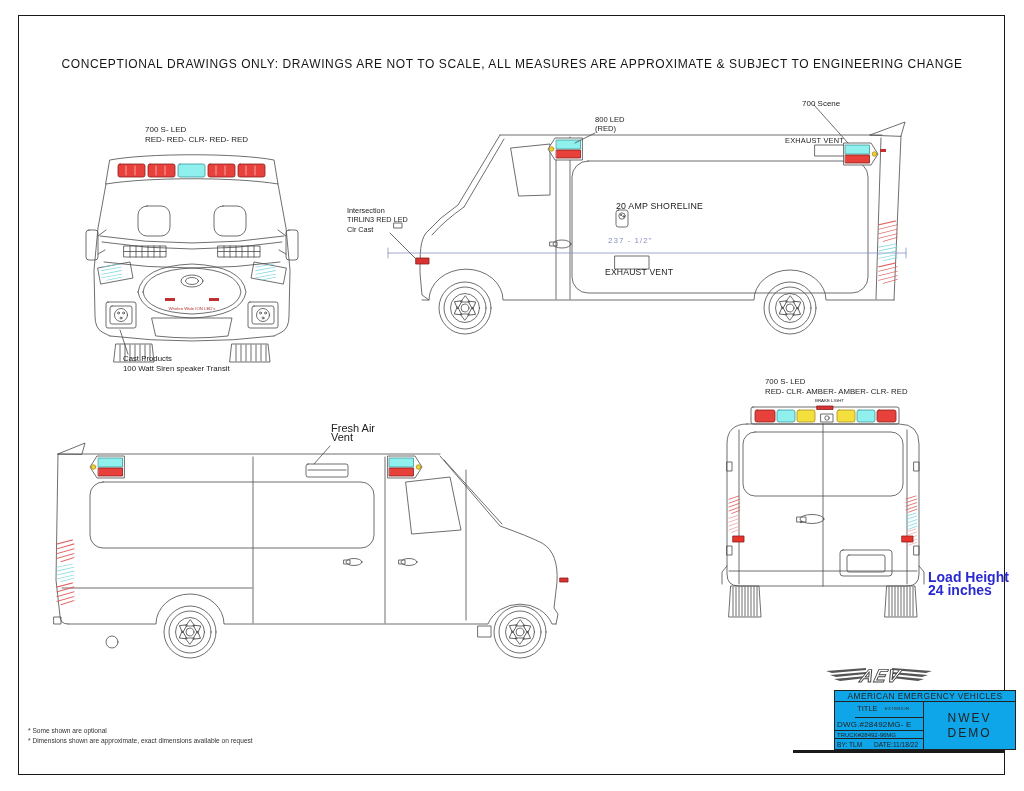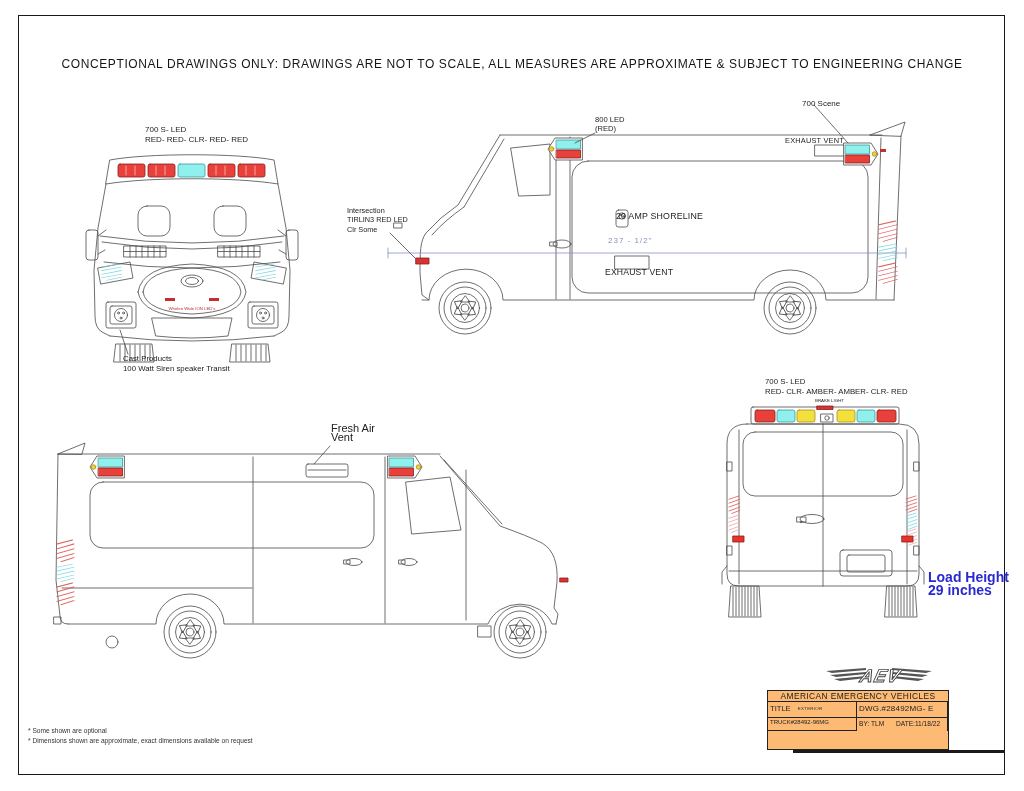--- a/index.html
+++ b/index.html
@@ -3,22 +3,22 @@
 <meta charset="utf-8">
 <style>
   html,body{margin:0;padding:0;background:#fff;}
   #page{position:relative;width:1024px;height:791px;background:#fff;overflow:hidden;
         font-family:"Liberation Sans",sans-serif;color:#222;}
   #border-frame{position:absolute;left:18px;top:15px;width:987px;height:760px;
         border:1.5px solid #1a1a1a;box-sizing:border-box;}
   .lbl{position:absolute;white-space:nowrap;color:#222;}
   .lbl div{white-space:nowrap;}
   svg{position:absolute;overflow:visible;}
-  .tblock{position:absolute;left:767px;top:690px;width:182px;height:60px;
-        border:1.2px solid #222;box-sizing:border-box;background:#fdba74;
+  .tblock{position:absolute;left:834px;top:690px;width:182px;height:60px;
+        border:1.2px solid #222;box-sizing:border-box;background:#0ea5e9;
         display:grid;grid-template-columns:89px 1fr;grid-template-rows:11px 16px 13px 8px 1fr;}
   .tb-company{grid-column:1/3;border-bottom:1px solid #222;font-size:8.4px;line-height:10px;
         text-align:center;letter-spacing:.4px;}
   .tb-l{border-right:1px solid #222;border-bottom:1px solid #222;padding:0 2px;box-sizing:border-box;overflow:hidden;}
   .tb-l.last{border-bottom:none;}
   .tb-demo{grid-column:2;grid-row:2/6;display:flex;flex-direction:column;align-items:center;
         justify-content:center;font-size:12px;letter-spacing:2px;line-height:14.5px;}
   .thickline{position:absolute;left:793px;top:749.5px;width:212px;height:3px;background:#1a1a1a;}
 </style>
 </head>
@@ -196,27 +196,27 @@
     <use href="#wheel" transform="translate(408,205)"></use>
   </g>
 </svg>
 
 <div class="lbl" style="left:595px;top:115px;font-size:7.6px;line-height:9px;">
   <div>800 LED</div>
   <div>(RED)</div>
 </div>
 <div class="lbl" style="left:802px;top:99px;font-size:8px;">700 Scene</div>
 <div class="lbl" style="left:785px;top:136px;font-size:7.4px;letter-spacing:.2px;">EXHAUST VENT</div>
-<div class="lbl" style="left:616px;top:201px;font-size:8.8px;letter-spacing:.2px;margin-top:10px;">20 AMP SHORELINE</div>
+<div class="lbl" style="left:616px;top:201px;font-size:8.8px;letter-spacing:.2px;">20 AMP SHORELINE</div>
 <div class="lbl" style="left:608px;top:236px;font-size:8px;color:#8a90c5;letter-spacing:1px;">237 - 1/2"</div>
 <div class="lbl" style="left:605px;top:267px;font-size:8.6px;letter-spacing:.2px;">EXHAUST VENT</div>
 <div class="lbl" style="left:347px;top:206px;font-size:7.3px;line-height:9.3px;">
   <div>Intersection</div>
   <div>TIRLIN3 RED LED</div>
-  <div>Clr Some</div>
+  <div>Clr Cast</div>
 </div>
 
 <svg style="left:48px;top:430px;" width="562" height="250" viewBox="0 0 562 250">
   <g stroke="#4a4a4a" stroke-width="0.8" fill="none" stroke-linejoin="round" stroke-linecap="round">
     <g>
       <path d="M10,24 H392"></path>
       <polygon points="10,24 37,13 34,24"></polygon>
       <path d="M10,24 L8,150 L12,186 Q12,194 20,194"></path>
       <rect x="6" y="187" width="7" height="7"></rect>
       <path d="M392,26 L452,96 Q480,106 494,113 C506,120 510,134 509,152 L506,178 L510,184 L508,194"></path>
@@ -318,49 +318,53 @@
   </g>
 </svg>
 
 <div class="lbl" style="left:765px;top:377px;font-size:7.8px;line-height:10.2px;">
   <div>700 S- LED</div>
   <div>RED- CLR- AMBER- AMBER- CLR- RED</div>
 </div>
 <div class="lbl" style="left:815px;top:398px;font-size:4.4px;">BRAKE LIGHT</div>
 <div class="lbl" style="left:928px;top:571px;font-size:14px;line-height:12.5px;color:#2a2ad0;font-weight:700;">
   <div>Load Height</div>
-  <div>29 inches</div>
+  <div>24 inches</div>
 </div>
 
 <svg style="left:824px;top:664px;" width="110" height="24" viewBox="0 0 110 24">
   <g fill="#555" stroke="none">
     <path d="M2,7 L42,4 L42,6 L8,9 Z"></path>
         <path d="M6,11 L42,8 L42,10 L12,13 Z"></path>
         <path d="M10,15 L42,12 L42,14 L16,17 Z"></path>
     <path d="M108,7 L68,4 L68,6 L102,9 Z"></path>
         <path d="M104,11 L68,8 L68,10 L98,13 Z"></path>
         <path d="M100,15 L68,12 L68,14 L94,17 Z"></path>
   </g>
   <g transform="translate(55,18) skewX(-14)">
     <text x="0" y="0" text-anchor="middle" font-size="18" font-style="italic" font-weight="bold" font-family="Liberation Sans, sans-serif" fill="#ffffff" stroke="#444" stroke-width="1" letter-spacing="1">AEV</text>
   </g>
 </svg>
 
 <div class="tblock">
   <div class="tb-company">AMERICAN EMERGENCY VEHICLES</div>
-  <div class="tb-l" style="display:flex;align-items:flex-start;padding-top:2px;">
+  <div class="tb-l" style="display:flex;align-items:flex-start;padding-top:2px;margin-left:20px;">
     <span style="font-size:7.6px;">TITLE</span>
     <span style="font-size:4.4px;color:#333;margin-left:7px;margin-top:1.5px;letter-spacing:.3px;">EXTERIOR</span>
   </div>
   <div class="tb-l" style="font-size:8px;letter-spacing:.2px;padding-top:2px;">DWG.#28492MG- E</div>
   <div class="tb-l" style="font-size:6px;padding-top:1px;">TRUCK#28492-96MG</div>
   <div class="tb-l last" style="font-size:6.6px;padding-top:2px;">
     <span>BY: TLM</span>
     <span style="margin-left:10px;">DATE:11/18/22</span>
   </div>
+  <div class="tb-demo">
+    <div>NWEV</div>
+    <div>DEMO</div>
+  </div>
 </div>
 <div class="thickline"></div>
 
 <div class="lbl" style="left:28px;top:726px;font-size:6.6px;line-height:9.8px;color:#333;">
   <div>* Some shown are optional</div>
   <div>* Dimensions shown are approximate, exact dimensions available on request</div>
 </div>
 
 </div>
 

